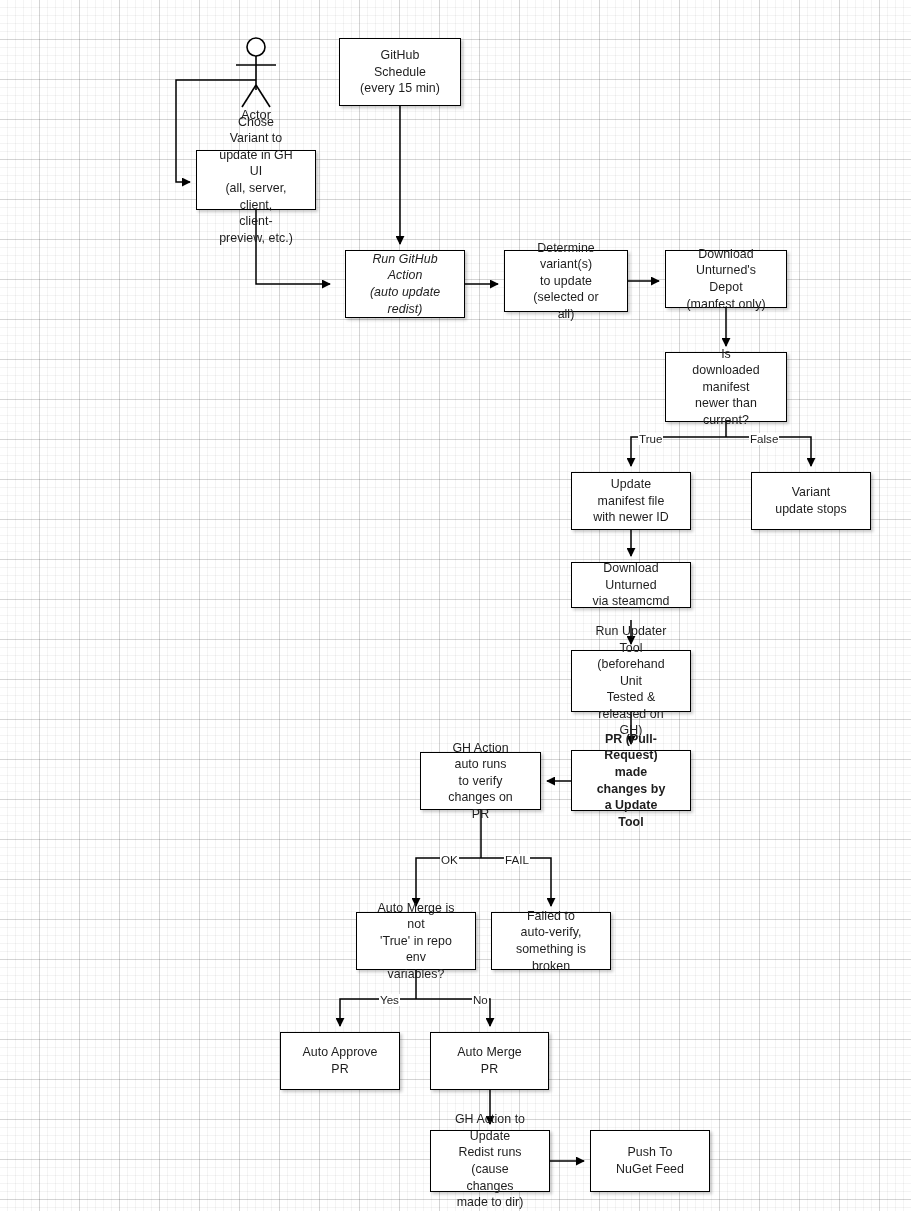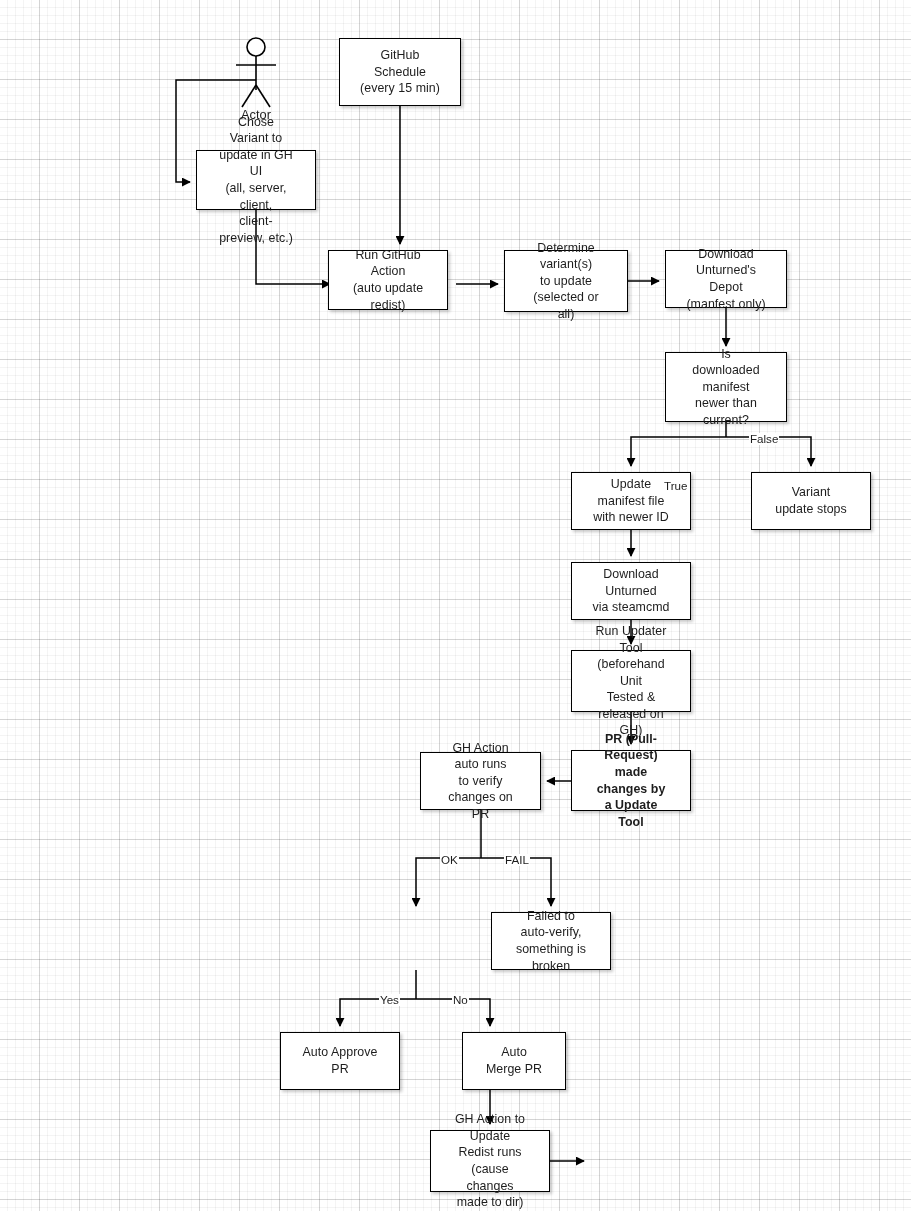--- a/index.html
+++ b/index.html
@@ -141,70 +141,74 @@
   <div class="actor-label" style="left:226px; top:107px; width:60px;">Actor</div>
 
   <div class="node" style="left:339px; top:38px; width:122px; height:68px;">GitHub Schedule
 (every 15 min)</div>
 
   <div class="node" style="left:196px; top:150px; width:120px; height:60px;">Chose Variant to
 update in GH UI
 (all, server, client,
 client-preview, etc.)</div>
 
-  <div class="node" style="left:328px; top:250px; width:120px; height:60px;">Run GitHub Action
+  <div class="node" style="left:345px; top:250px; width:120px; height:68px;font-style:italic;">Run GitHub Action
 (auto update redist)</div>
 
   <div class="node" style="left:504px; top:250px; width:124px; height:62px;">Determine variant(s)
 to update
 (selected or all)</div>
 
   <div class="node" style="left:665px; top:250px; width:122px; height:58px;">Download Unturned's
 Depot (manfest only)</div>
 
   <div class="node" style="left:665px; top:352px; width:122px; height:70px;">Is downloaded
 manifest newer than
 current?</div>
 
   <div class="node" style="left:571px; top:472px; width:120px; height:58px;">Update manifest file
 with newer ID</div>
 
   <div class="node" style="left:751px; top:472px; width:120px; height:58px;">Variant update stops</div>
 
-  <div class="node" style="left:571px; top:562px; width:120px; height:58px;">Download Unturned
+  <div class="node" style="left:571px; top:562px; width:120px; height:46px;">Download Unturned
 via steamcmd</div>
 
   <div class="node" style="left:571px; top:650px; width:120px; height:62px;">Run Updater Tool
 (beforehand Unit
 Tested &amp; released on
 GH)</div>
 
   <div class="node" style="left:571px; top:750px; width:120px; height:61px;font-weight:bold;">PR (Pull-
 Request) made
 changes by a Update
 Tool</div>
 
   <div class="node" style="left:420px; top:752px; width:121px; height:58px;">GH Action auto runs
 to verify changes on
 PR</div>
 
+  <div class="node" style="left:356px; top:912px; width:120px; height:58px;">Auto Merge is not
+'True' in repo env
+variables?</div>
 
   <div class="node" style="left:491px; top:912px; width:120px; height:58px;">Failed to auto-verify,
 something is broken</div>
 
   <div class="node" style="left:280px; top:1032px; width:120px; height:58px;">Auto Approve PR</div>
 
-  <div class="node" style="left:430px; top:1032px; width:104px; height:58px;margin-left:32px;">Auto Merge PR</div>
+  <div class="node" style="left:430px; top:1032px; width:119px; height:58px;">Auto Merge PR</div>
 
   <div class="node" style="left:430px; top:1130px; width:120px; height:62px;">GH Action to Update
 Redist runs
 (cause changes
 made to dir)</div>
 
-
-  <div class="edge-label" style="left:663px; top:433px;margin-top:47px;">True</div>
+  <div class="node" style="left:590px; top:1130px; width:120px; height:62px;">Push To NuGet Feed</div>
+
+  <div class="edge-label" style="left:638px; top:433px;">True</div>
   <div class="edge-label" style="left:749px; top:433px;">False</div>
   <div class="edge-label" style="left:440px; top:854px;">OK</div>
   <div class="edge-label" style="left:504px; top:854px;">FAIL</div>
   <div class="edge-label" style="left:366px; top:994px;margin-left:13px;">Yes</div>
-  <div class="edge-label" style="left:452px; top:994px;">No</div>
+  <div class="edge-label" style="left:472px; top:994px;">No</div>
 
 </div>
 
 </body></html>

